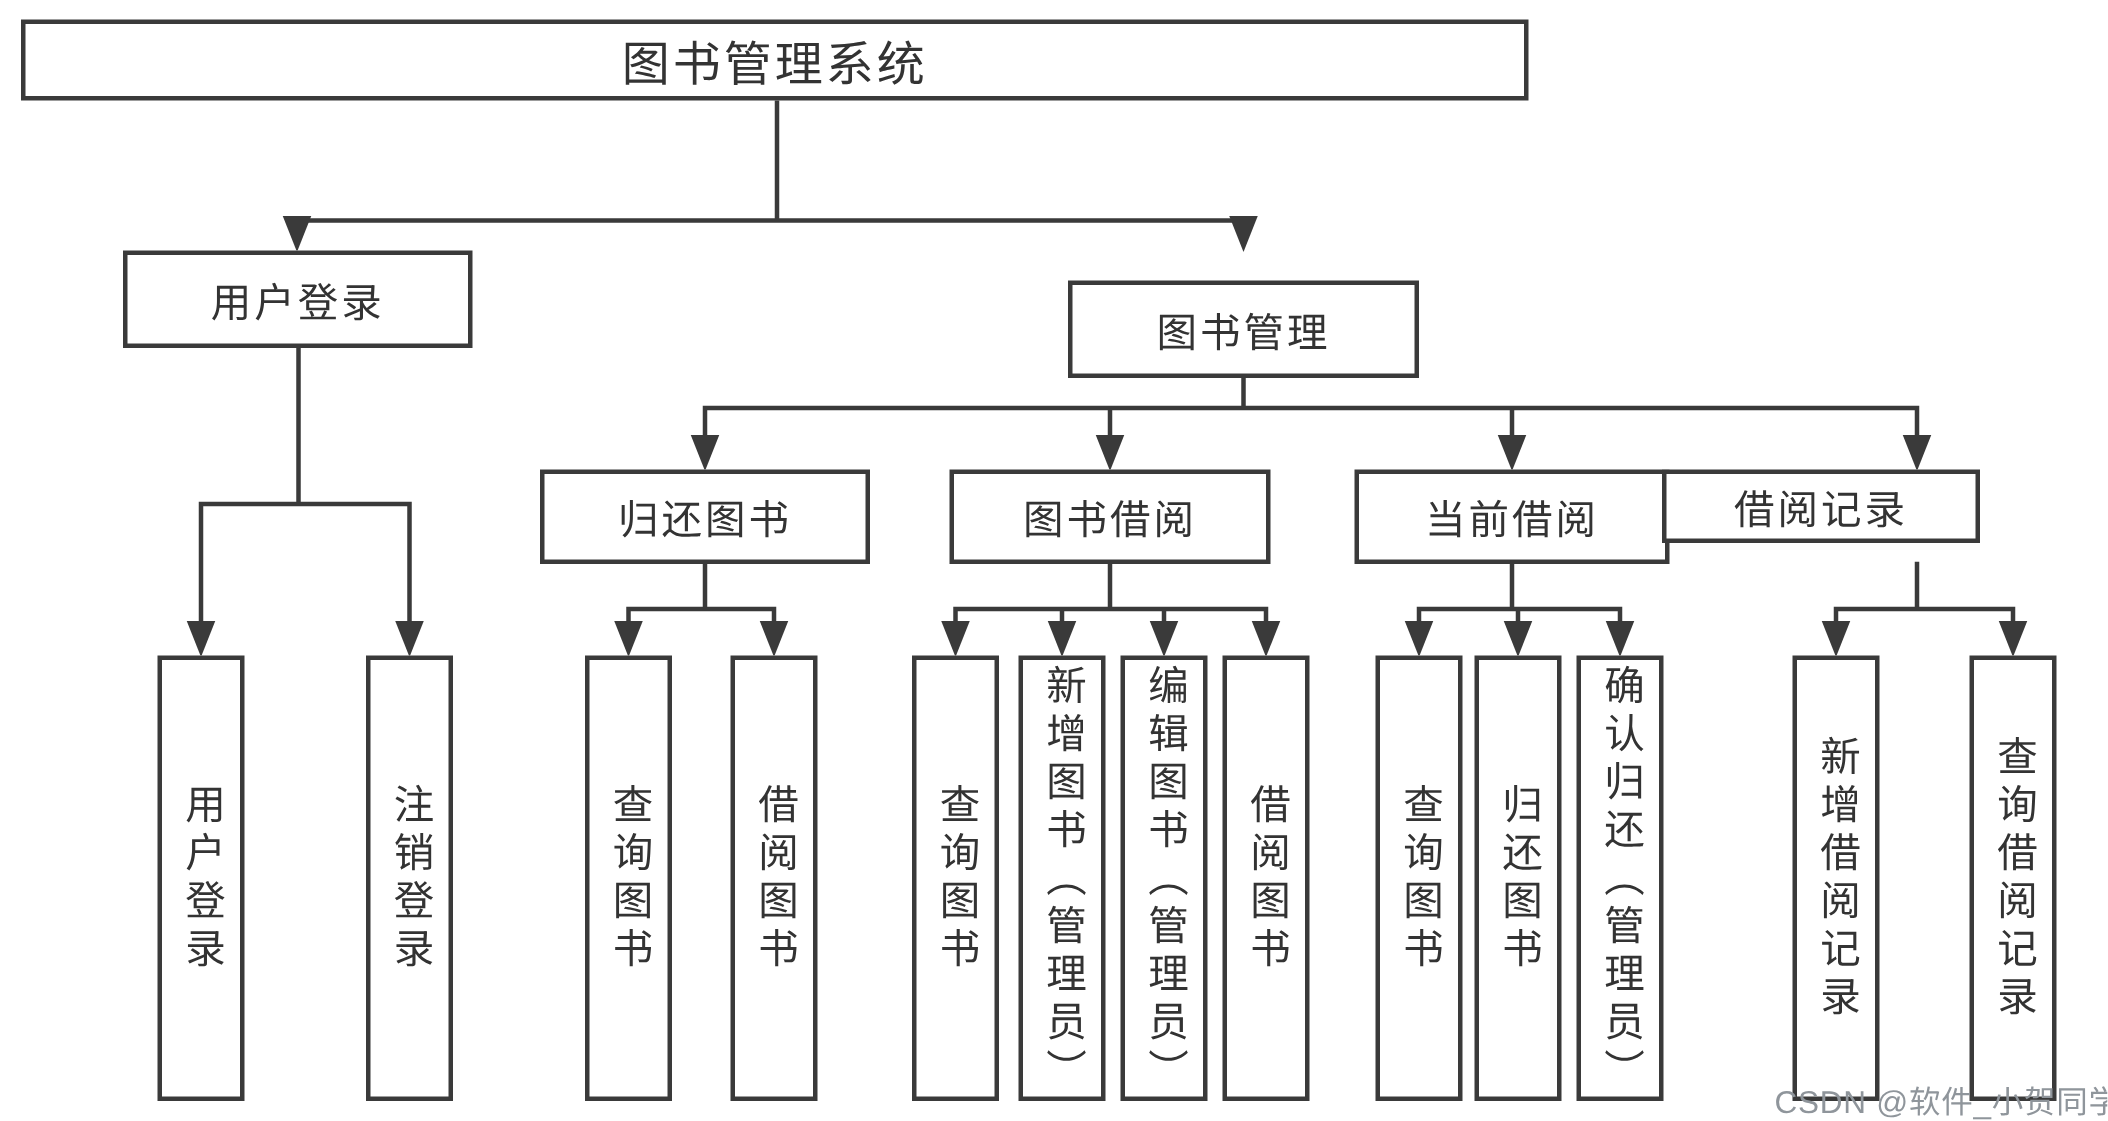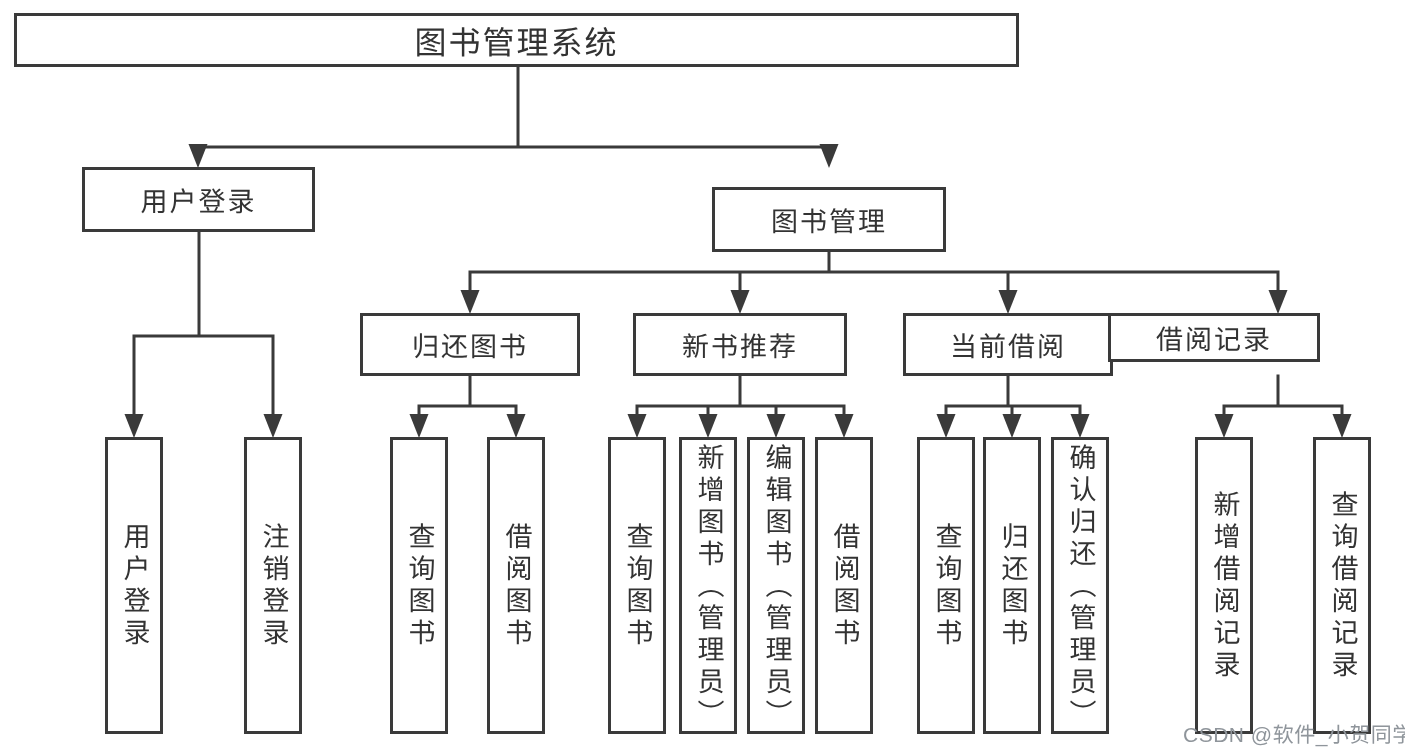--- a/index.html
+++ b/index.html
@@ -106,21 +106,21 @@
     <span class="hlabel">用户登录</span>
   </div>
   <div class="node" style="left:712px; top:167px; width:234px; height:65px;margin-top:20px;">
     <span class="hlabel">图书管理</span>
   </div>
 
   <div class="node" style="left:360px; top:313px; width:220px; height:63px;">
     <span class="hlabel">归还图书</span>
   </div>
   <div class="node" style="left:633px; top:313px; width:214px; height:63px;">
-    <span class="hlabel">新书推荐</span>
+    <span class="hlabel">图书借阅</span>
   </div>
   <div class="node" style="left:903px; top:313px; width:210px; height:63px;font-family:Liberation Mono, monospace;">
     <span class="hlabel">当前借阅</span>
   </div>
   <div class="node" style="left:1108px; top:313px; width:212px; height:49px;">
     <span class="hlabel">借阅记录</span>
   </div>
 
   <div class="node leaf" style="left:105px; top:437px; width:58px; height:297px;">
     <span class="vlabel">用户登录</span>

